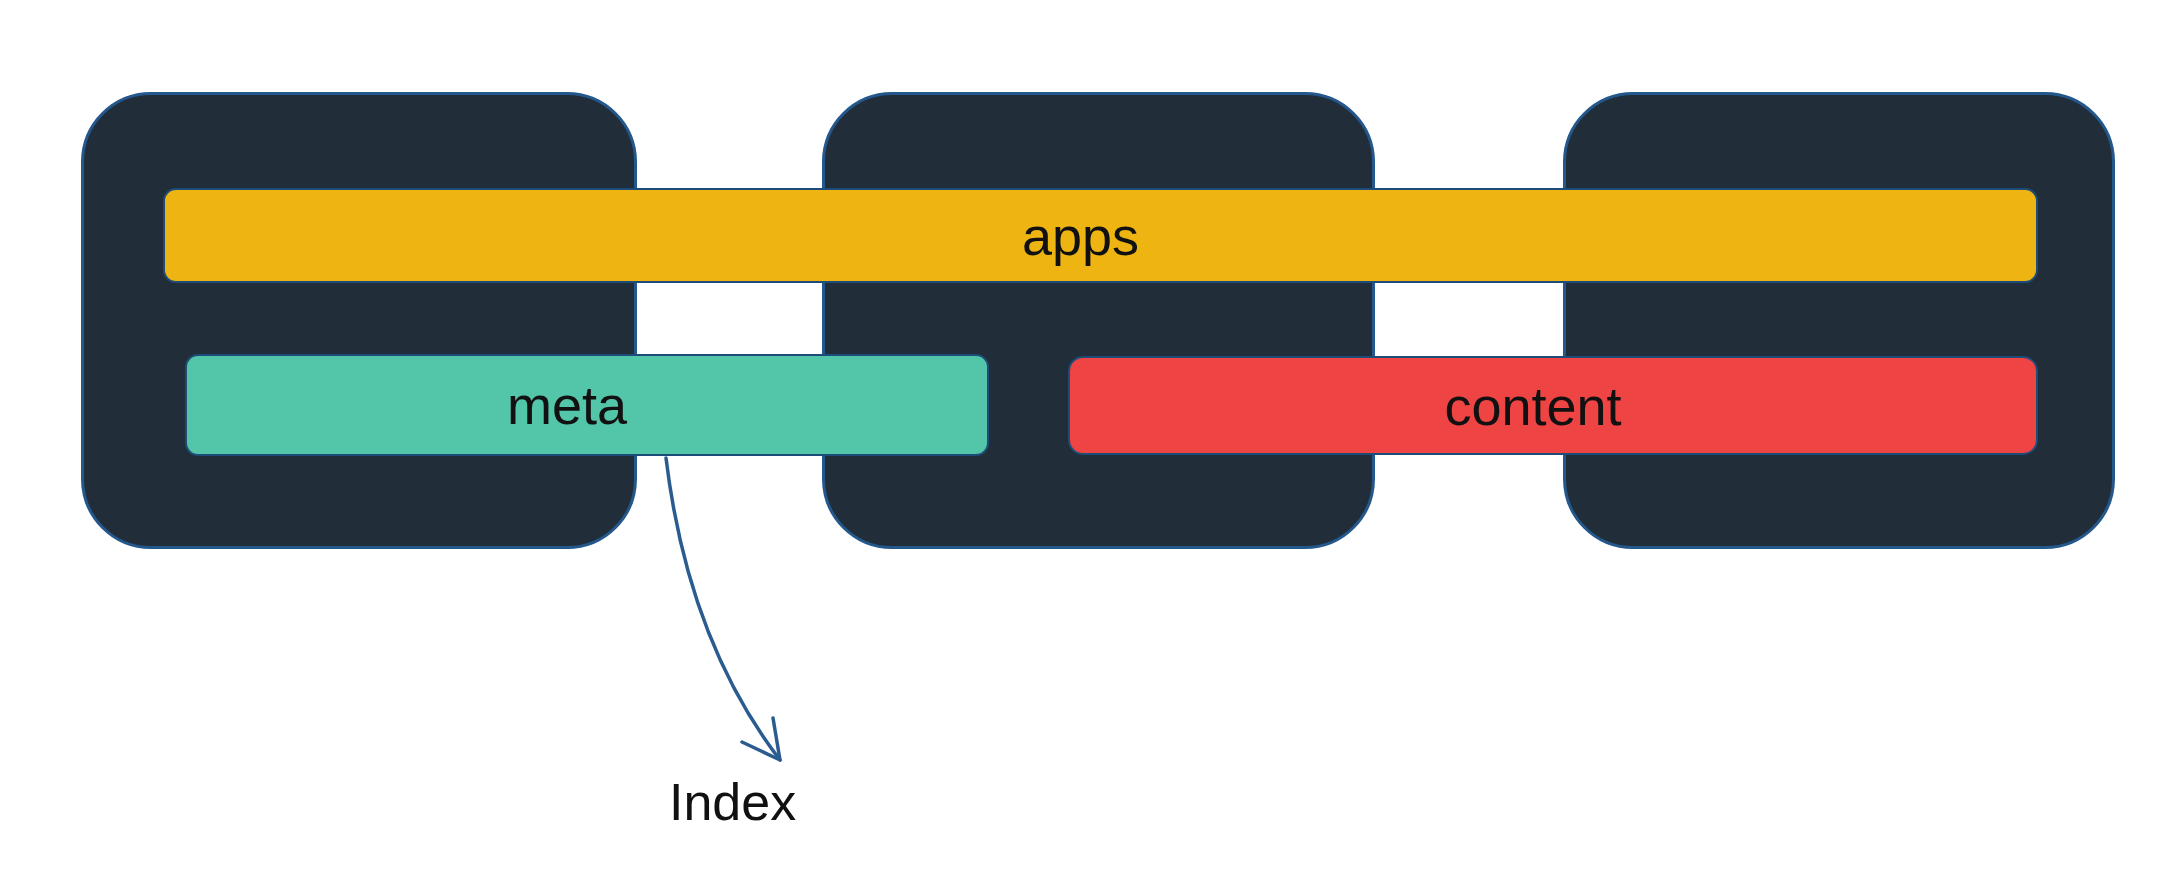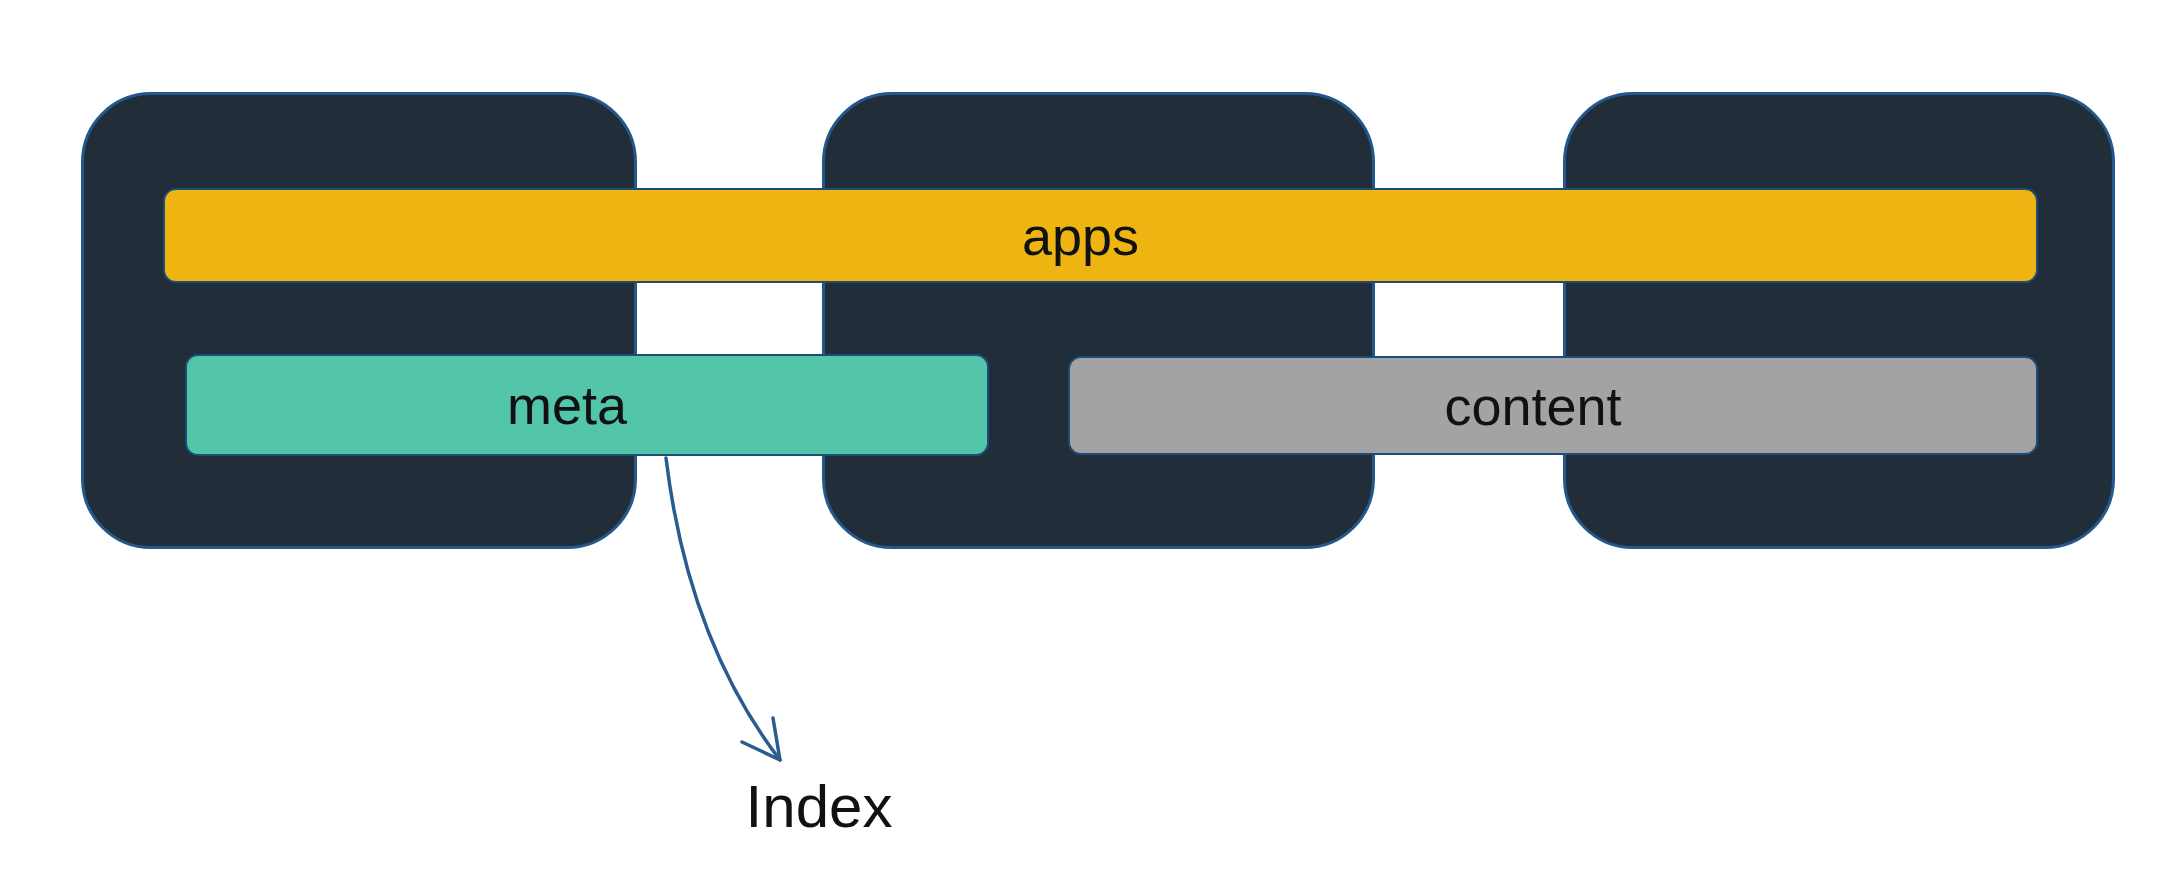--- a/index.html
+++ b/index.html
@@ -51,22 +51,22 @@
     height: 872px;
     z-index: 3;
     pointer-events: none;
   }
 
   .index-label {
     position: absolute;
     left: 669px;
     top: 772px;
     width: 300px;
-    text-align: center;
-    font-size: 60px;
+    text-align: left;
+    font-size: 52px;
     color: #111111;
     z-index: 3;
   }
 </style>
 </head>
 <body>
 
 <div class="canvas">
 
   <div class="block block-left" style="background-color: rgb(33, 46, 58);"></div>
@@ -74,21 +74,21 @@
   <div class="block block-right" style="background-color: rgb(33, 46, 58);"></div>
 
   <div class="bar bar-apps" style="background-color: rgb(237, 180, 18);">
     <span>apps</span>
   </div>
 
   <div class="bar bar-meta" style="background-color: rgb(83, 197, 168);">
     <span>meta</span>
   </div>
 
-  <div class="bar bar-content" style="background-color: #a3a3a3;">
+  <div class="bar bar-content" style="background-color: #ef4444; border-radius: 15px;">
     <span>content</span>
   </div>
 
   <svg class="arrow-svg" viewBox="0 0 2158 872" xmlns="http://www.w3.org/2000/svg">
     <path d="M 666 458 Q 688 640 780 760" fill="none" stroke="#2A5C90" stroke-width="3.5" stroke-linecap="round"></path>
     <polyline points="742,742 780,760 773,718" fill="none" stroke="#2A5C90" stroke-width="3.5" stroke-linecap="round" stroke-linejoin="round"></polyline>
   </svg>
 
   <div class="index-label">Index</div>
 

